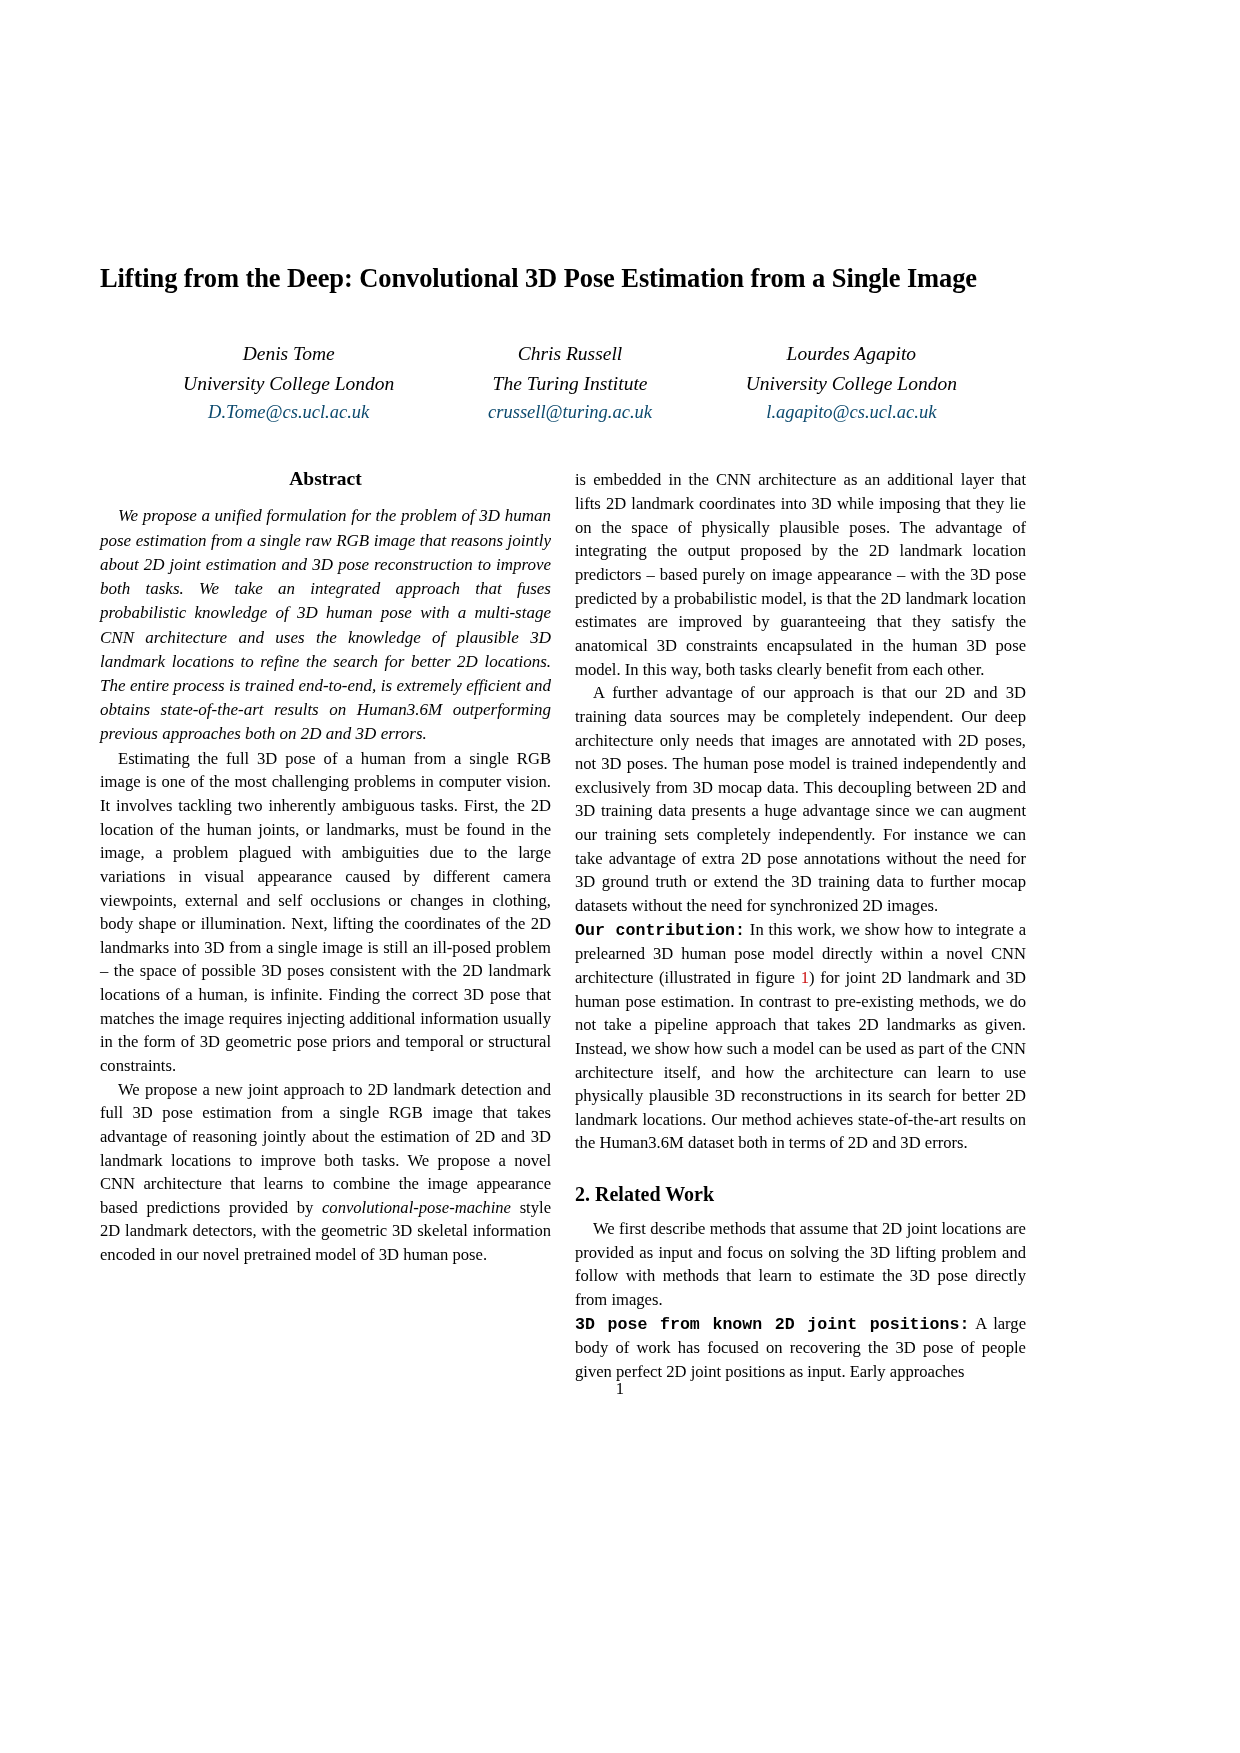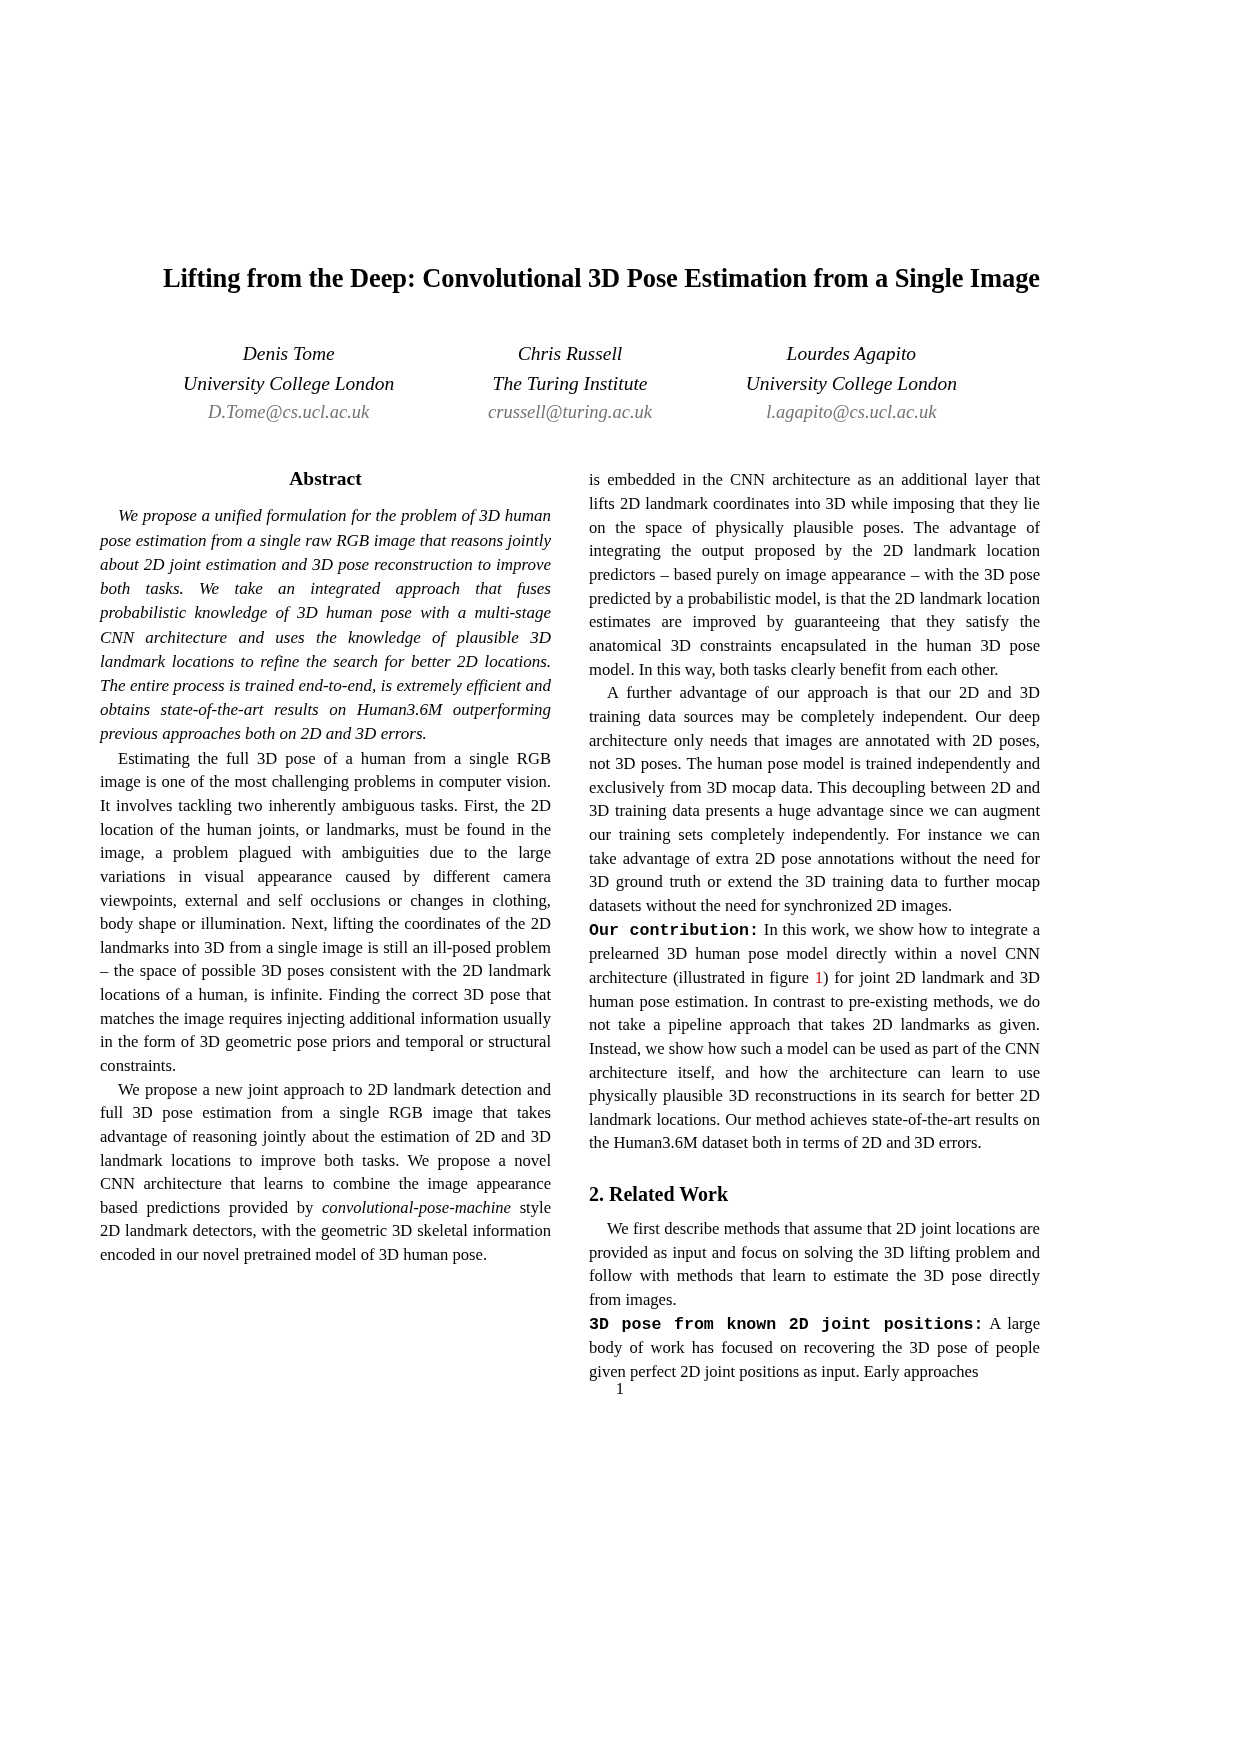--- a/index.html
+++ b/index.html
@@ -27,48 +27,48 @@
     position: absolute;
     left: 100px;
     top: 262px;
     width: 940px;
   }
 
   
   .paper-title {
     font-size: 26.5px;
     font-weight: bold;
-    text-align: right;
+    text-align: left;
     line-height: 1.25;
     letter-spacing: -0.1px;
     margin: 0 0 0 0;
   }
 
   
   .authors {
     display: flex;
     justify-content: flex-end;
     margin-top: 44px;
     padding: 0 48px;
     font-style: italic;
   }
   .author-block {
     width: 300px;
     text-align: center;
     line-height: 1.52;
   }
   .author-name { font-size: 19.5px; }
   .author-affil { font-size: 19.5px; }
-  .author-email { font-size: 18.5px; color: #737373; }
+  .author-email { font-size: 18.5px; color: #0c4a6e; }
 
   
   .columns {
     display: flex;
     margin-top: 42px;
-    gap: 38px;
+    gap: 24px;
   }
   .col {
     width: 451px;
   }
 
   h2.abstract-head {
     font-size: 19.5px;
     font-weight: bold;
     text-align: center;
     margin: 0 0 14px 0;

